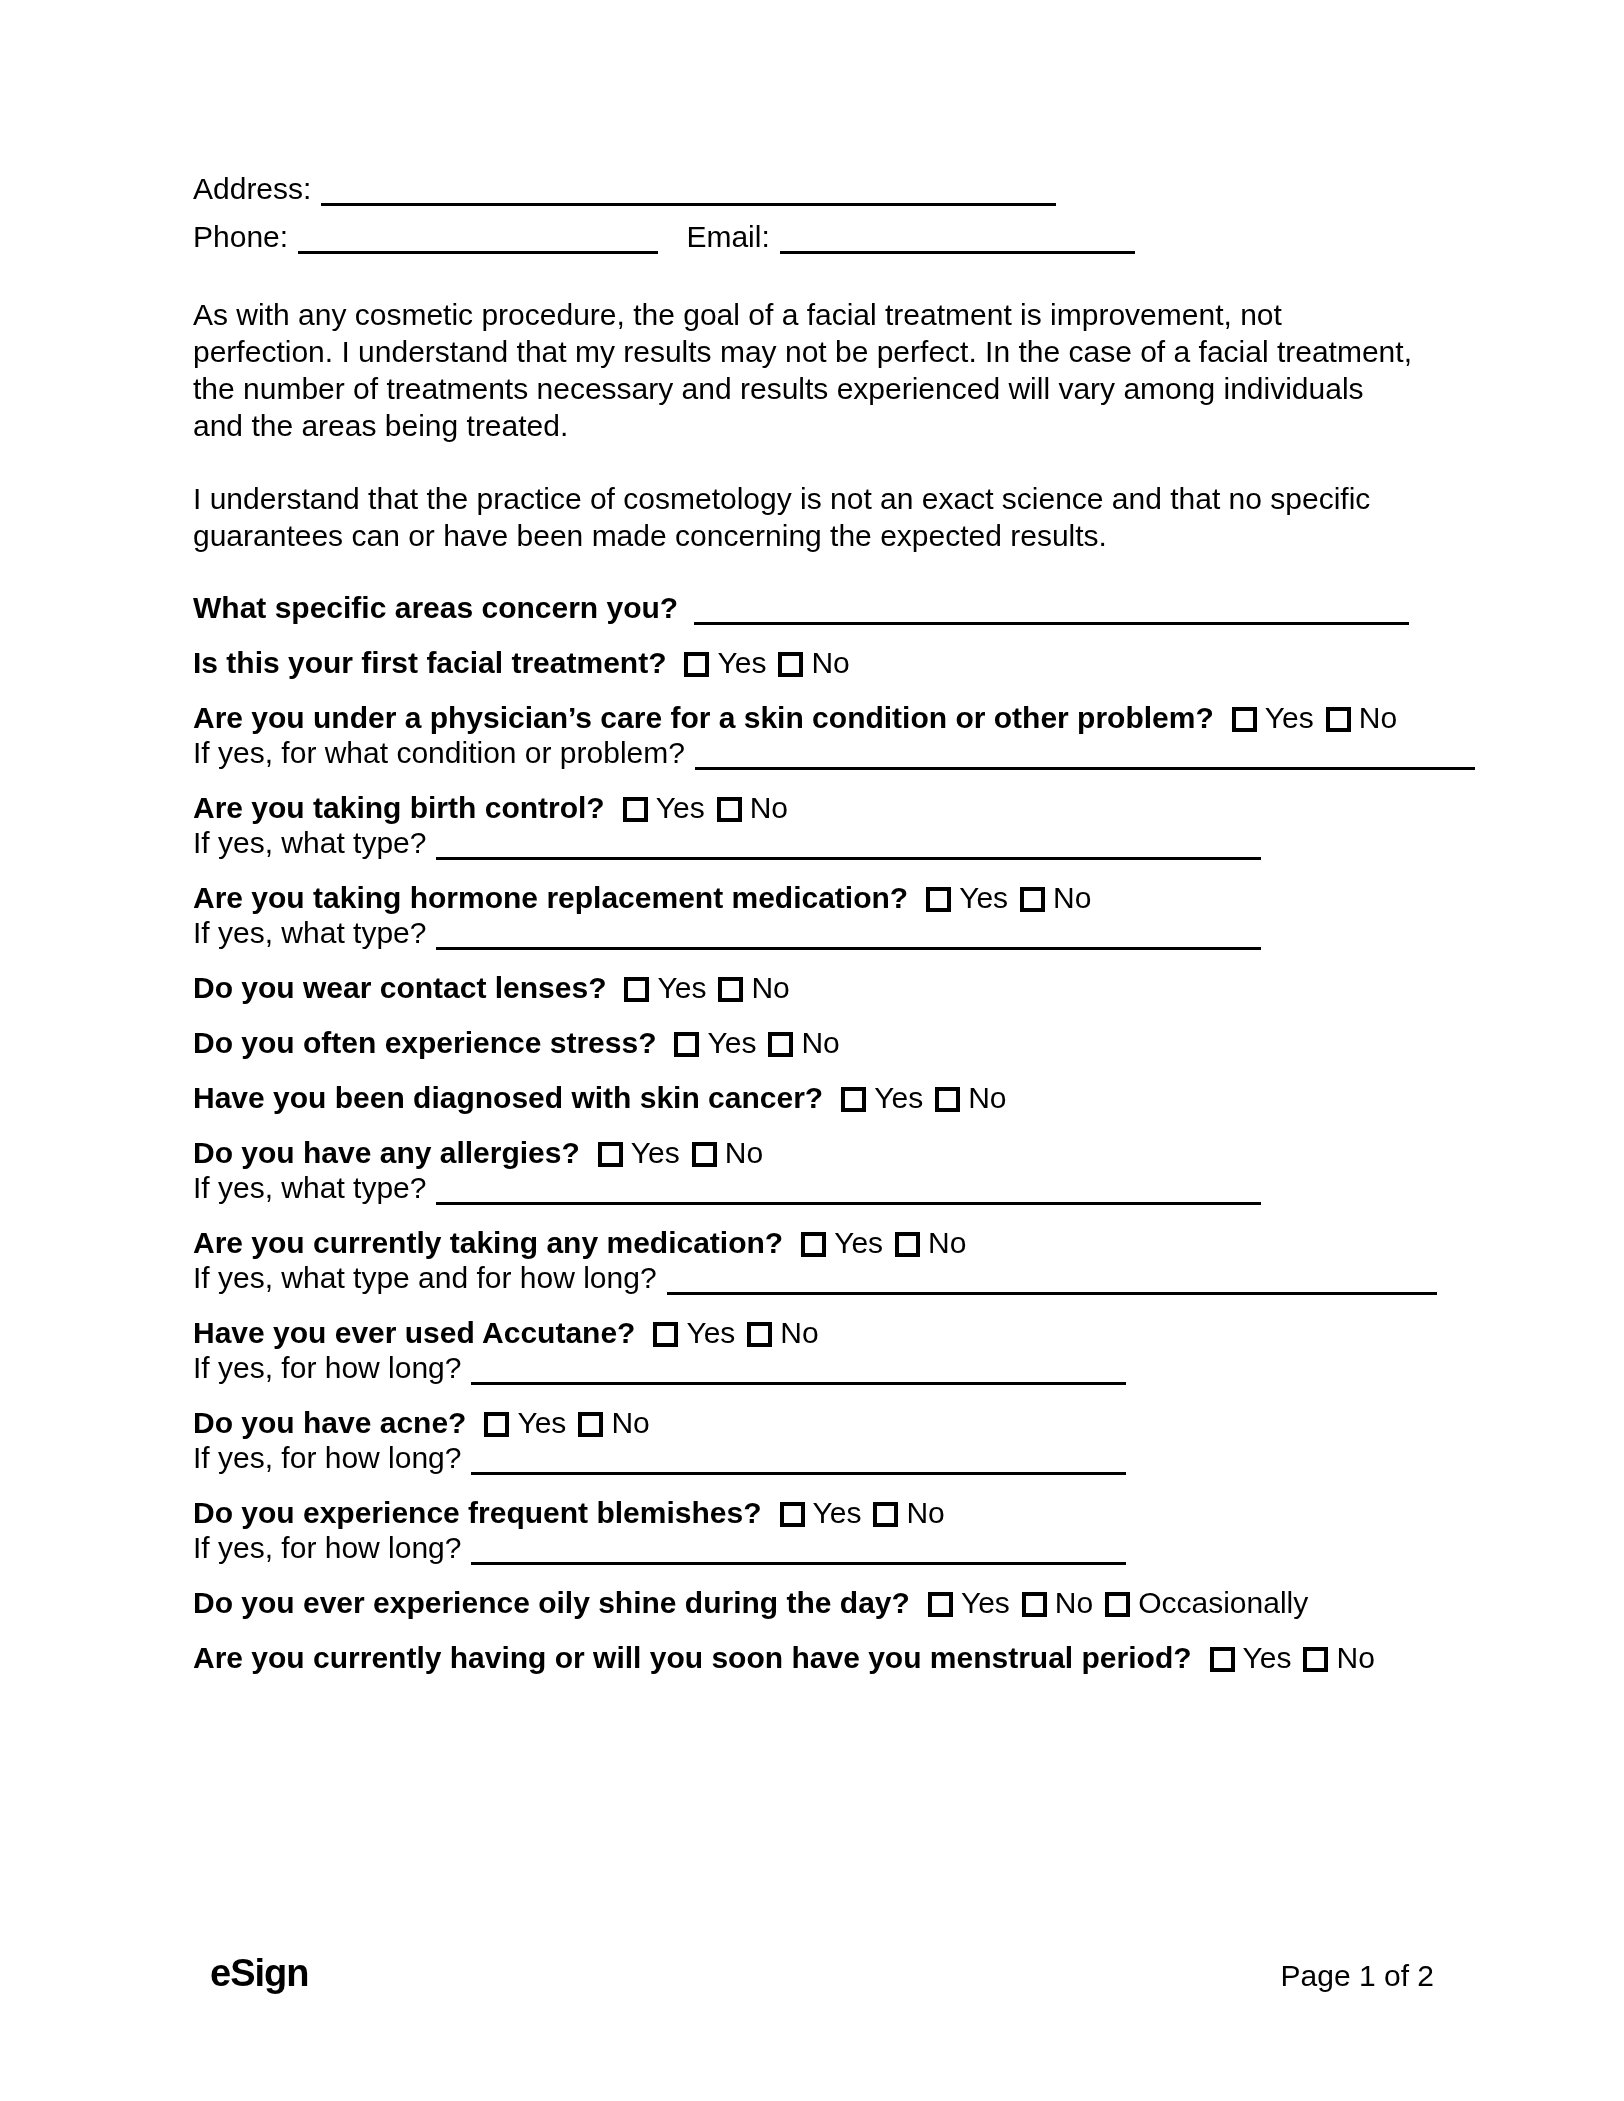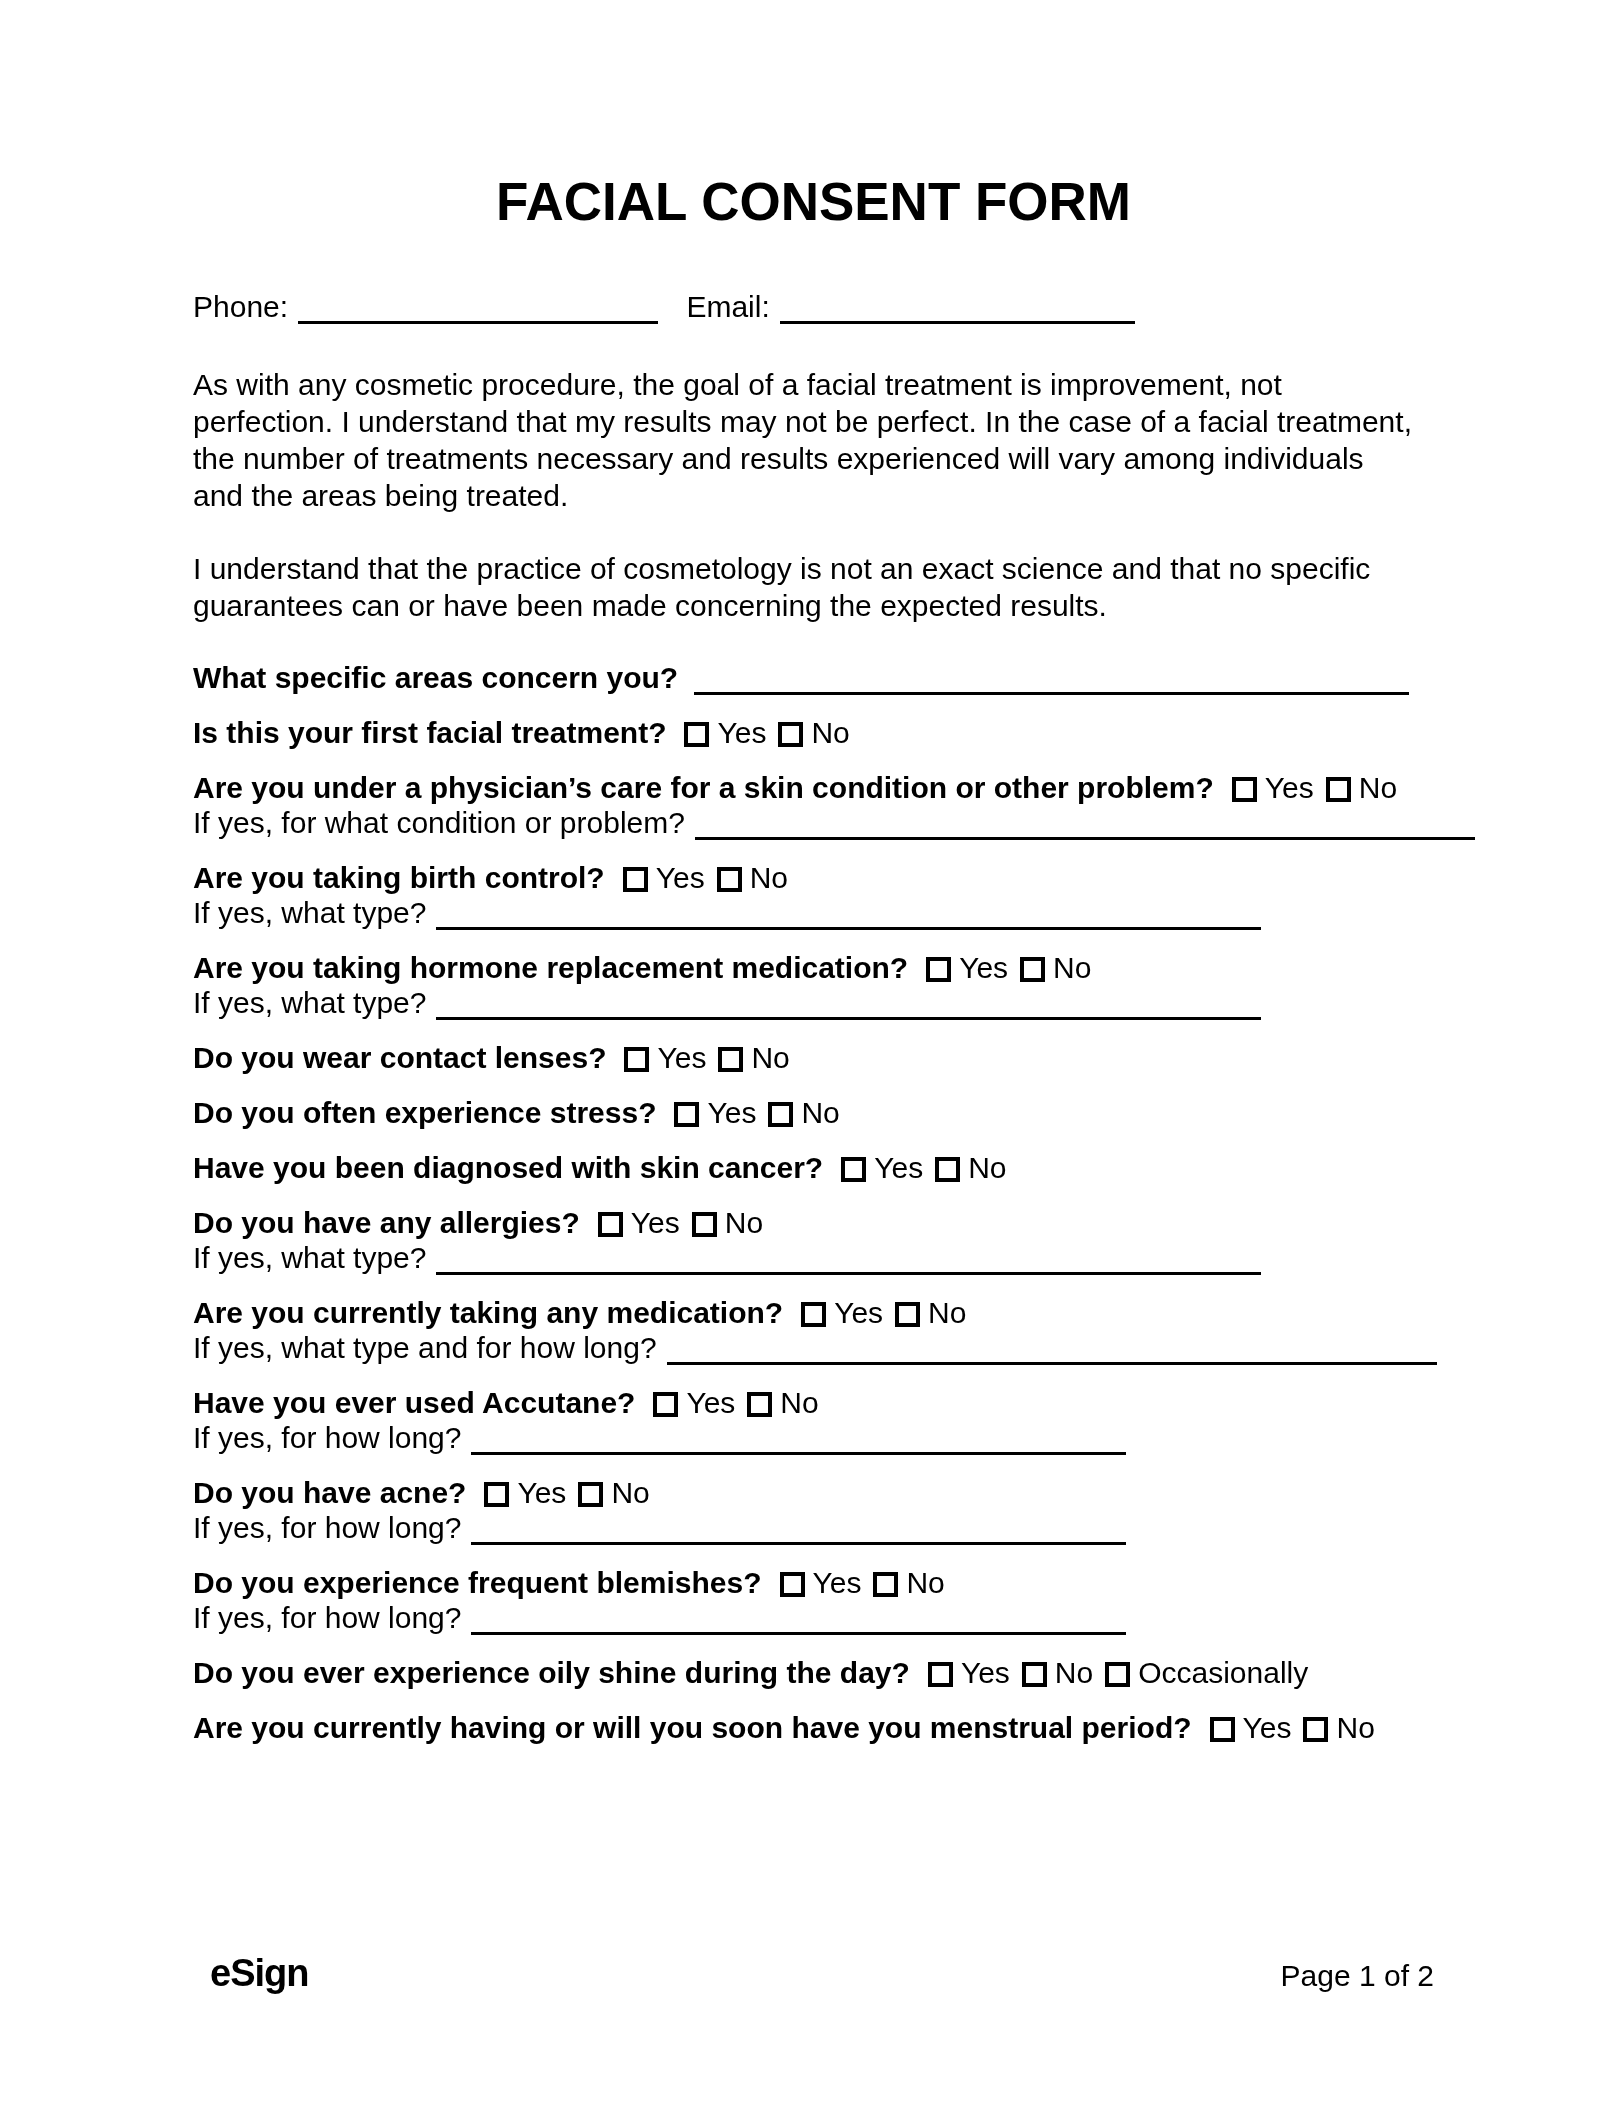--- a/index.html
+++ b/index.html
@@ -46,22 +46,24 @@
   }
   .brand{font-weight:bold;font-size:38px;letter-spacing:-1px;text-align:right;}
   .pagenum{font-size:30px;}
 </style>
 </head>
 <body>
 
 <div class="page">
   <div class="content">
 
-    <h1 class="title">FACIAL CONSENT FORM</h1>
 
+    <div class="hrow">
+      <span class="lbl">Address:</span><span class="blank" style="width:735px"></span>
+    </div>
     <div class="hrow">
       <span class="lbl">Phone:</span><span class="blank" style="width:360px"></span>
       <span class="lbl" style="margin-left:20px">Email:</span><span class="blank" style="width:355px"></span>
     </div>
 
     <p class="para p1">As with any cosmetic procedure, the goal of a facial treatment is improvement, not
 perfection. I understand that my results may not be perfect. In the case of a facial treatment,
 the number of treatments necessary and results experienced will vary among individuals
 and the areas being treated.</p>
     <p class="para p2">I understand that the practice of cosmetology is not an exact science and that no specific

